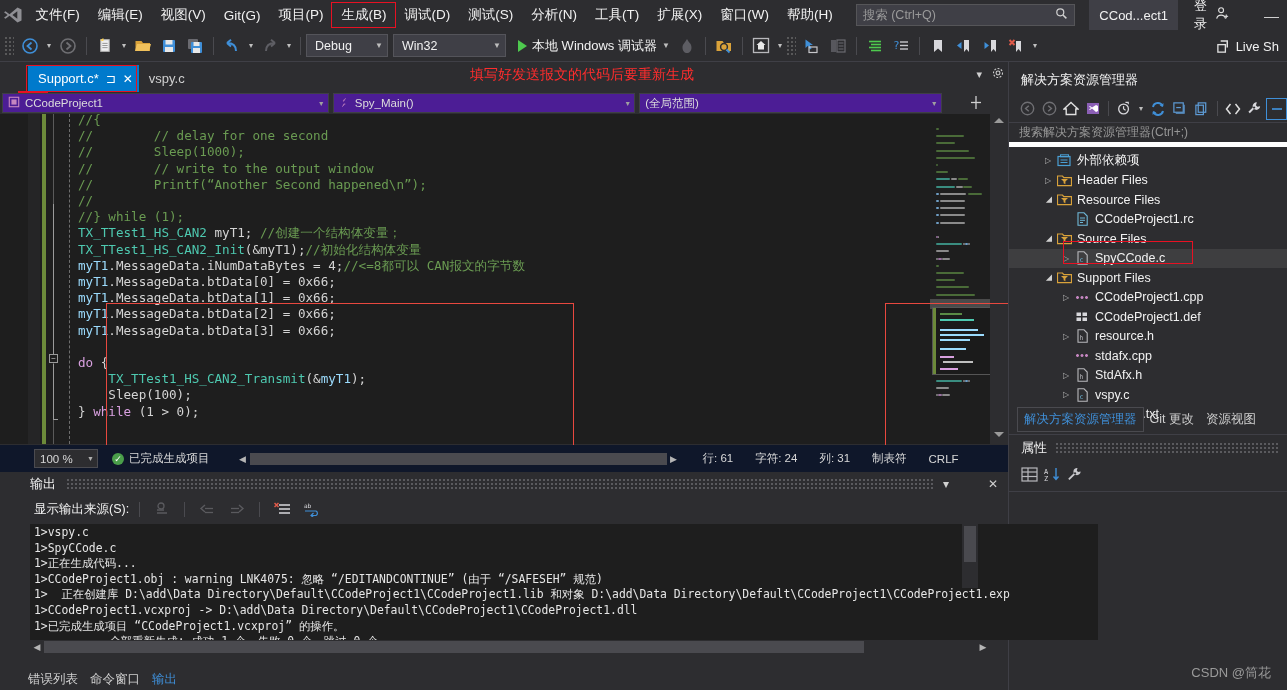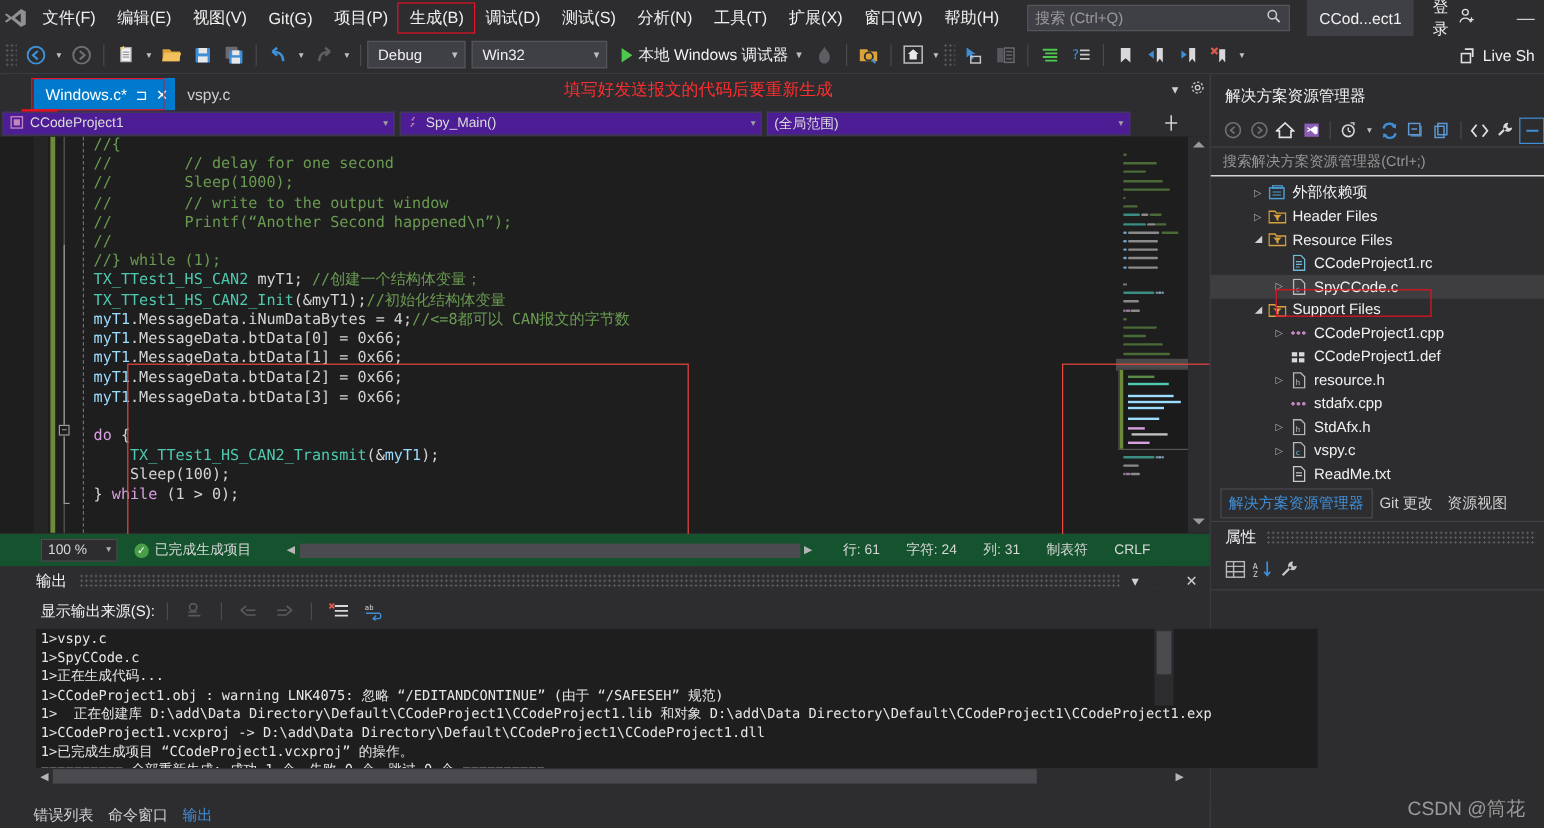--- a/index.html
+++ b/index.html
@@ -123,41 +123,41 @@
   .mm-preview { position: absolute; left: 932px; top: 193px; width: 78px; height: 68px;
     background: #1b1b1b; border: 1px solid #555; overflow: hidden; }
   .mm-scrollbar { position: absolute; left: 990px; top: 0; width: 18px; height: 330px; background: #2d2d30; }
   .mm-arrow-up { position: absolute; left: 994px; top: 4px; width: 0; height: 0;
     border-left: 5px solid transparent; border-right: 5px solid transparent; border-bottom: 5px solid #9a9a9a; }
   .mm-arrow-dn { position: absolute; left: 994px; top: 318px; width: 0; height: 0;
     border-left: 5px solid transparent; border-right: 5px solid transparent; border-top: 5px solid #9a9a9a; }
 
   
   .ed-status { position: absolute; left: 0; top: 445px; width: 1008px; height: 27px;
-    background: #14532d; display: flex; align-items: center; font-size: 11.5px; color: #d8d8d8; }
+    background: #0f172a; display: flex; align-items: center; font-size: 11.5px; color: #d8d8d8; }
   .zoom-combo { margin-left: 34px; width: 64px; height: 19px; background: #2d2d30; border: 1px solid #4b4b50;
     display: flex; align-items: center; padding: 0 3px 0 5px; font-size: 11.5px; }
   .zoom-combo .za { margin-left: auto; font-size: 7px; color: #b0b0b0; }
   .issue-chip { margin-left: 14px; display: flex; align-items: center; gap: 5px; }
   .ok-circle { width: 12px; height: 12px; border-radius: 50%; background: #4a9e4a; color: #fff;
     font-size: 9px; line-height: 12px; text-align: center; }
   .hscroll { margin-left: 26px; width: 445px; height: 14px; display: flex; align-items: center; }
   .hs-left, .hs-right { color: #b5b5b5; font-size: 9px; width: 14px; text-align: center; }
   .hs-bar { flex: 1; height: 12px; background: #4a4a4f; }
   .st-cell { margin-left: 22px; white-space: nowrap; }
 
   
   .right-panel { position: absolute; left: 1008px; top: 62px; width: 279px; height: 628px; background: #2d2d30;
     border-left: 1px solid #3f3f46; }
   .rp-title { padding: 9px 0 6px 12px; font-size: 13px; color: #f1f1f1; }
   .rp-toolbar { height: 28px; display: flex; align-items: center; padding-left: 8px; gap: 1px; border-bottom: 1px solid #3f3f46; }
   .rp-tb-btn { width: 23px; height: 22px; display: flex; align-items: center; justify-content: center; }
   .rp-sep { width: 1px; height: 15px; background: #4a4a4f; margin: 0 4px; }
   .rp-search { height: 24px; display: flex; align-items: center; padding-left: 10px;
-    font-size: 12px; color: #969696; border-bottom: 1px solid #ffffff; }
+    font-size: 12px; color: #969696; border-bottom: 5px solid #ffffff; }
   .tree { padding-top: 4px; font-size: 12.5px; }
   .tree-row { height: 19.5px; display: flex; align-items: center; color: #f1f1f1; white-space: nowrap; position: relative; }
   .tree-row.selected { background: #3e3e40; }
   .tw-arrow { width: 14px; text-align: center; font-size: 8px; color: #b0b0b0; }
   .tw-arrow.open { color: #d0d0d0; }
   .tw-ico { width: 18px; display: flex; align-items: center; justify-content: center; }
   .tree-redbox { position: absolute; left: 1063px; top: 241px; width: 130px; height: 23px;
     border: 1.5px solid #e81123; pointer-events: none; }
   .rp-tabs { position: absolute; left: 0; top: 345px; width: 279px; height: 24px;
     display: flex; align-items: center; gap: 0px; font-size: 12.5px; padding-left: 8px; }
@@ -192,21 +192,21 @@
   .out-hscroll { position: absolute; left: 30px; top: 168px; width: 960px; height: 14px;
     display: flex; align-items: center; background: #2d2d30; }
   .oh-arrow { width: 14px; text-align: center; font-size: 9px; color: #b5b5b5; }
   .oh-thumb { width: 820px; height: 12px; background: #4a4a4f; }
 
   
   .bottom-tabs { position: absolute; left: 0; top: 668px; width: 1008px; height: 22px;
     display: flex; align-items: center; padding-left: 28px; gap: 12px; font-size: 12.5px; }
   .bt { color: #d0d0d0; }
   .bt.active { color: #3f8fd8; }
-  .watermark { position: absolute; right: 16px; top: 664px; font-size: 16px; color: #9a9a9a; }
+  .watermark { position: absolute; right: 16px; top: 664px; font-size: 13px; color: #9a9a9a; }
   .blue-edge { position: absolute; left: 0; top: 62px; width: 5px; height: 58px; background: #007acc; }
 </style>
 </head>
 <body>
 
 <div id="app">
 
   <div class="titlebar">
     <div class="vslogo">
       <svg width="20" height="20" viewBox="0 0 20 20">
@@ -414,21 +414,21 @@
     </div>
   </div>
 
   <div class="blue-edge"></div>
   <div class="vtab-label">工具箱</div>
 
   <div class="editor-region">
 
     <div class="tabstrip" id="doc-tabs">
         <div class="doc-tab active" style="margin-left: 28px;">
-          <span>Windows.c*</span>
+          <span>Support.c*</span>
           <span class="pin-ico">⊐</span>
           <span class="close-ico">✕</span>
         </div>
         <div class="doc-tab inactive">
           <span>vspy.c</span>
         </div>
       </div>
     <div class="tab-right-ctl">
       <span>▾</span>
       <span>
@@ -716,20 +716,30 @@
           <span class="tw-ico">
             <svg width="13" height="14" viewBox="0 0 13 14">
               <path d="M2 0.8 h6 l3.2 3.2 v9.2 h-9.2 z" fill="none" stroke="#6fb8d8" stroke-width="1.1"></path>
               <line x1="4" y1="6" x2="9" y2="6" stroke="#6fb8d8"></line>
               <line x1="4" y1="8.3" x2="9" y2="8.3" stroke="#6fb8d8"></line>
               <line x1="4" y1="10.5" x2="7" y2="10.5" stroke="#6fb8d8"></line>
             </svg>
           </span>
           <span style="padding-left: 4px;">CCodeProject1.rc</span>
         </div>
+        <div class="tree-row" style="padding-left: 32px;">
+          <span class="tw-arrow open" style="transform: rotate(-90deg) scaleX(-1); display: inline-block;">◢</span>
+          <span class="tw-ico">
+            <svg width="15" height="13" viewBox="0 0 15 13">
+              <path d="M0.5 2 h5 l1.3 1.6 h7.7 v8 h-14 z" fill="none" stroke="#d9a23a" stroke-width="1.2"></path>
+              <path d="M4 5 h7 l-2.6 2.6 v2.6 l-1.8 -0.9 v-1.7 z" fill="#d9a23a"></path>
+            </svg>
+          </span>
+          <span style="padding-left: 4px;">Source Files</span>
+        </div>
         <div class="tree-row selected" style="padding-left: 50px;">
           <span class="tw-arrow">▷</span>
           <span class="tw-ico">
             <svg width="13" height="14" viewBox="0 0 13 14">
               <path d="M2 0.8 h6 l3.2 3.2 v9.2 h-9.2 z" fill="none" stroke="#b8b8bc" stroke-width="1.1"></path>
               <text x="3.6" y="11" font-size="6.5" fill="#6fb8d8" font-family="monospace">c</text>
             </svg>
           </span>
           <span style="padding-left: 4px;">SpyCCode.c</span>
         </div>

